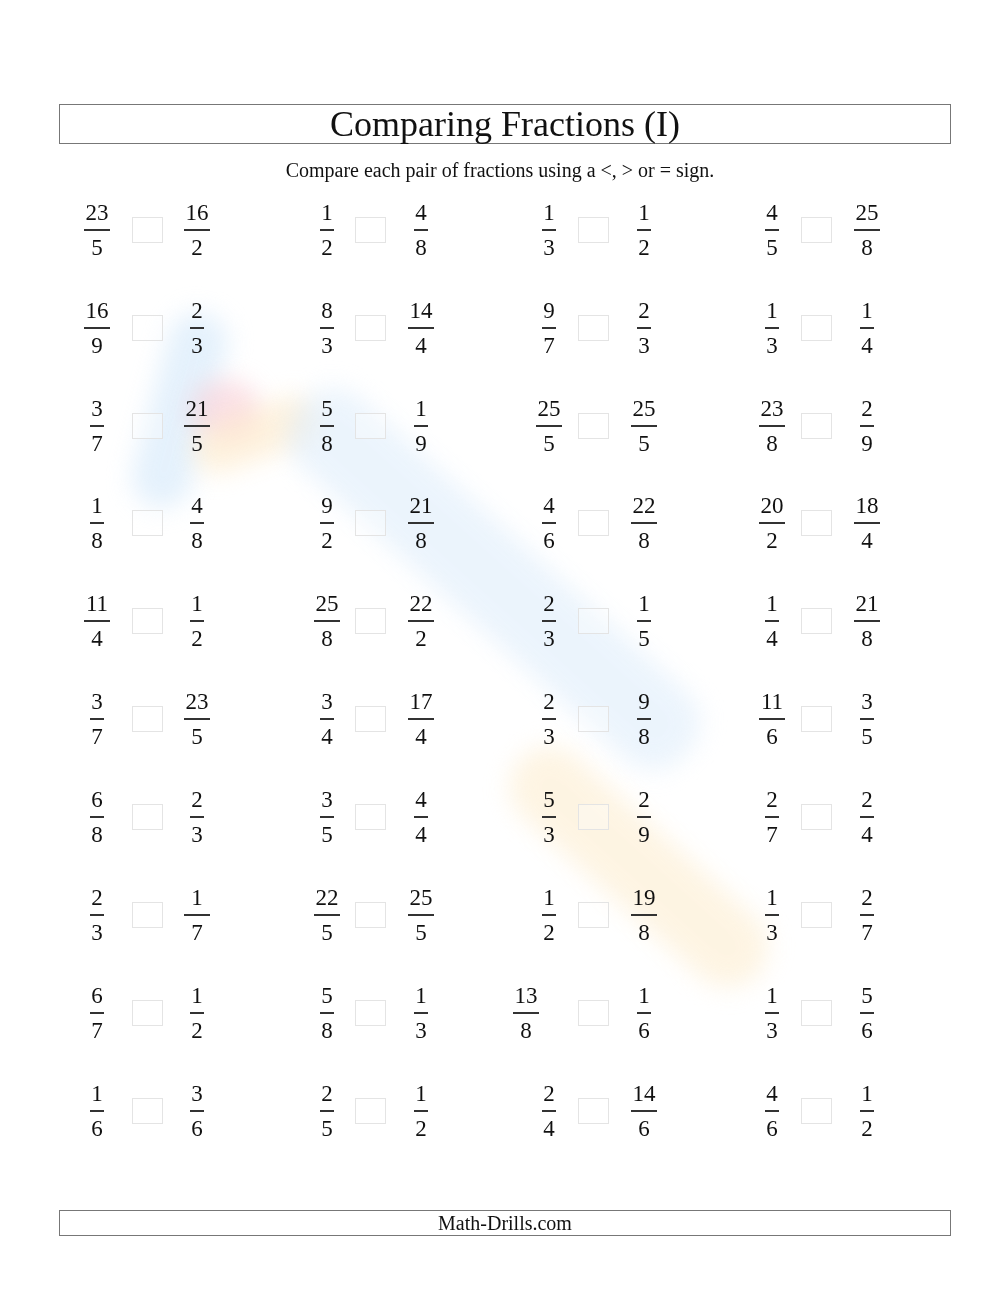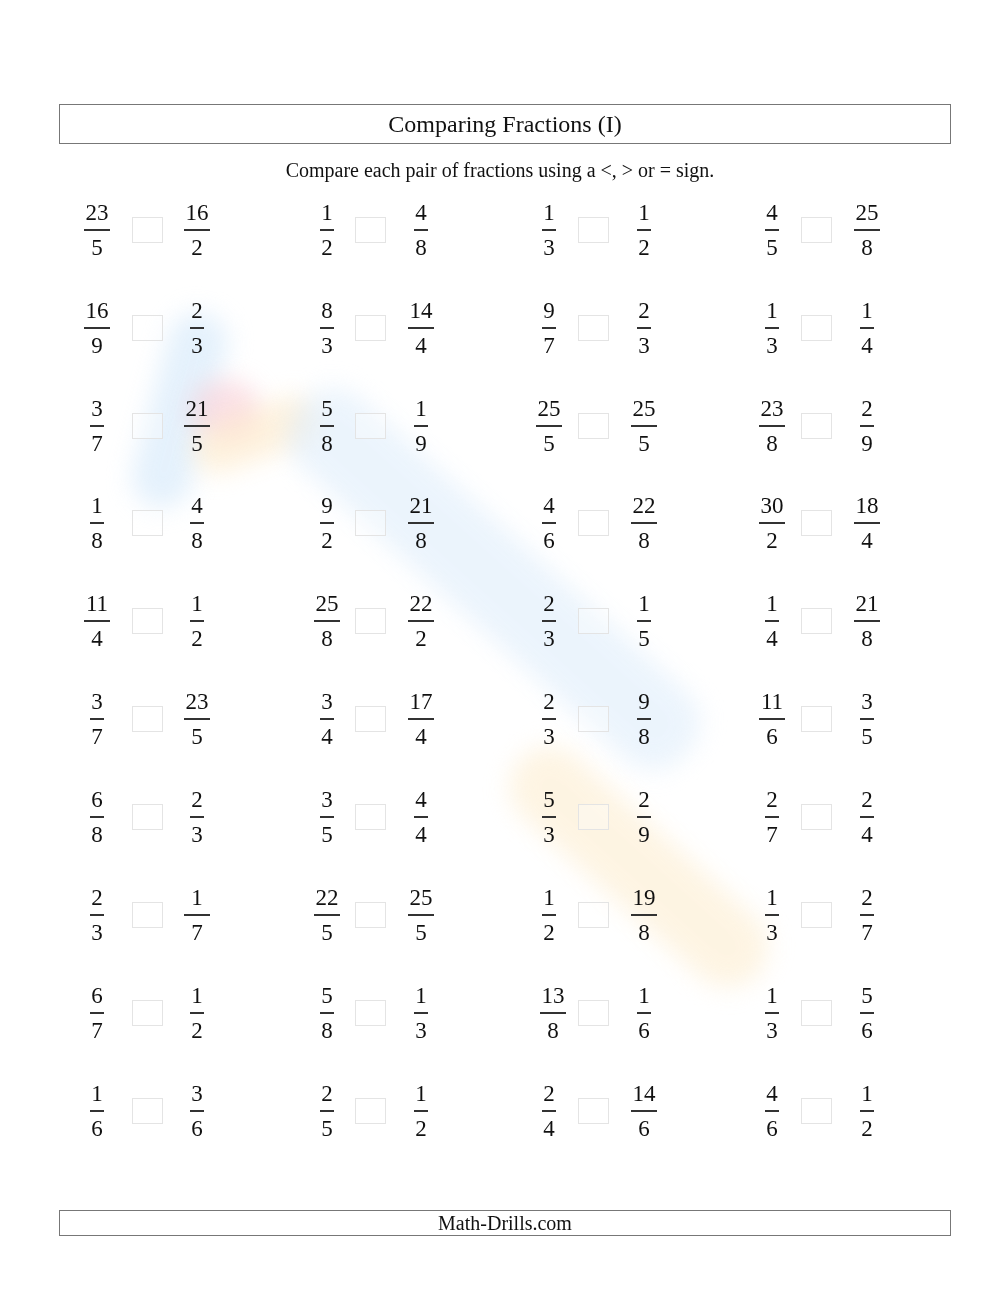--- a/index.html
+++ b/index.html
@@ -1,21 +1,21 @@
 <!DOCTYPE html>
 <html><head>
 <meta charset="utf-8">
 <style>
   html, body { margin: 0; padding: 0; background: #ffffff; }
   body { width: 1000px; height: 1294px; position: relative; overflow: hidden;
          font-family: "Liberation Serif", "DejaVu Serif", serif; color: #111; }
   .title-box { position: absolute; left: 59px; top: 104px; width: 892px; height: 40px;
                border: 1.5px solid #777; box-sizing: border-box;
                display: flex; align-items: center; justify-content: center; }
-  .title { font-size: 24px; line-height: 1; text-align: right; }
+  .title { font-size: 36px; line-height: 1; text-align: right; }
   .instructions { position: absolute; left: 0; top: 159px; width: 1000px; text-align: center;
                   font-size: 20px; }
   .watermark { position: absolute; left: 140px; top: 300px; width: 760px; height: 680px;
                pointer-events: none; }
   .wm { position: absolute; border-radius: 40px; filter: blur(12px); opacity: 0.55; }
   .grid { position: absolute; left: 0; top: 0; width: 1000px; height: 1294px; }
   .problem { position: absolute; height: 70px; margin-left: 24px; }
   .frac { position: absolute; top: 0; width: 40px; text-align: center; font-size: 23px; line-height: 1; }
   .frac .num { display: block; height: 28px; line-height: 28px; }
   .frac .bar { display: block; height: 1.6px; background: #333; margin: 2px auto 3px auto; }
@@ -235,21 +235,21 @@
       </div>
       <div class="answer-box" style="left: 554px;"></div>
       <div class="frac" style="left: 600px;">
         <span class="num">22</span>
         <span class="bar" style="width: 26px;"></span>
         <span class="den">8</span>
       </div>
     </div>
     <div class="problem" style="left: 0px; top: 492px; width: 1000px;">
       <div class="frac" style="left: 728px;">
-        <span class="num">30</span>
+        <span class="num">20</span>
         <span class="bar" style="width: 26px;"></span>
         <span class="den">2</span>
       </div>
       <div class="answer-box" style="left: 777px;"></div>
       <div class="frac" style="left: 823px;">
         <span class="num">18</span>
         <span class="bar" style="width: 26px;"></span>
         <span class="den">4</span>
       </div>
     </div>
@@ -481,21 +481,21 @@
         <span class="den">8</span>
       </div>
       <div class="answer-box" style="left: 331px;"></div>
       <div class="frac" style="left: 377px;">
         <span class="num">1</span>
         <span class="bar" style="width: 14px;"></span>
         <span class="den">3</span>
       </div>
     </div>
     <div class="problem" style="left: 0px; top: 982px; width: 1000px;">
-      <div class="frac" style="left: 509px;">
+      <div class="frac" style="left: 482px;">
         <span class="num">13</span>
         <span class="bar" style="width: 26px;"></span>
         <span class="den">8</span>
       </div>
       <div class="answer-box" style="left: 554px;"></div>
       <div class="frac" style="left: 600px;">
         <span class="num">1</span>
         <span class="bar" style="width: 14px;"></span>
         <span class="den">6</span>
       </div>

